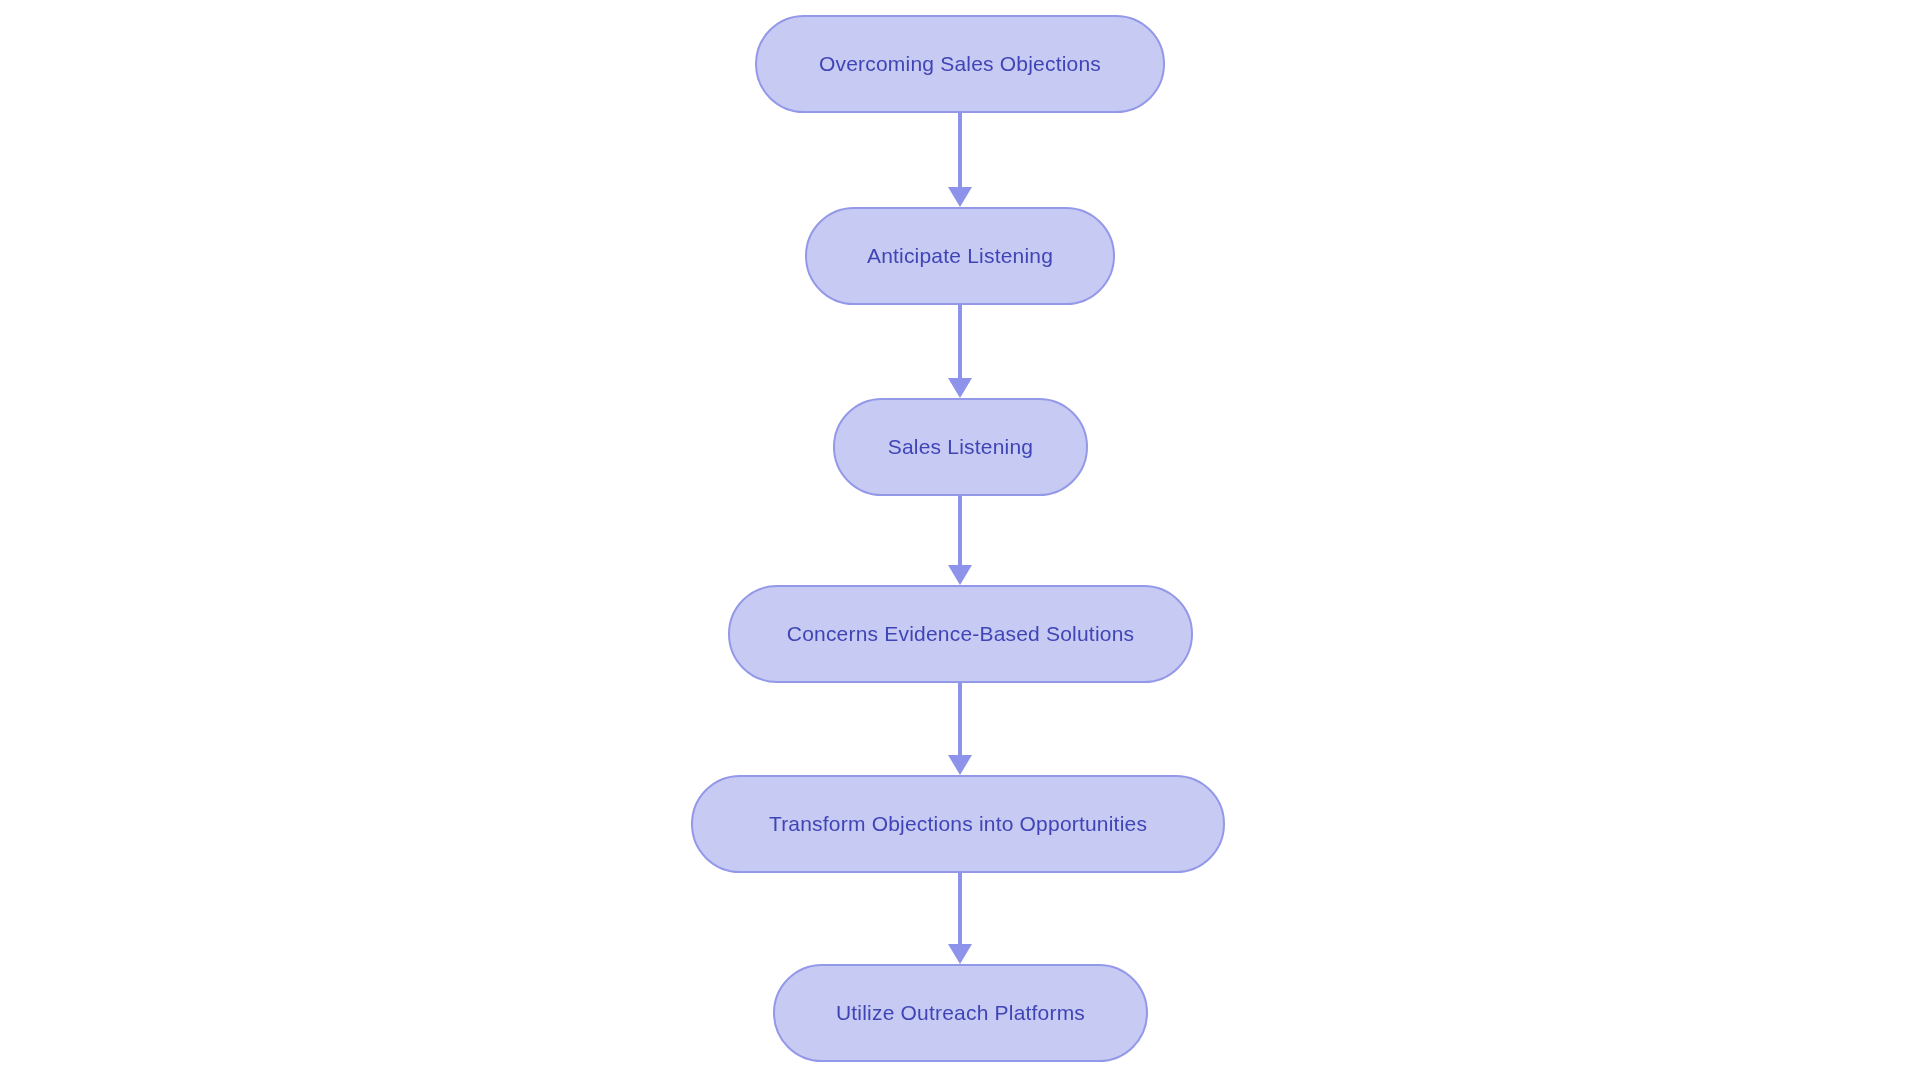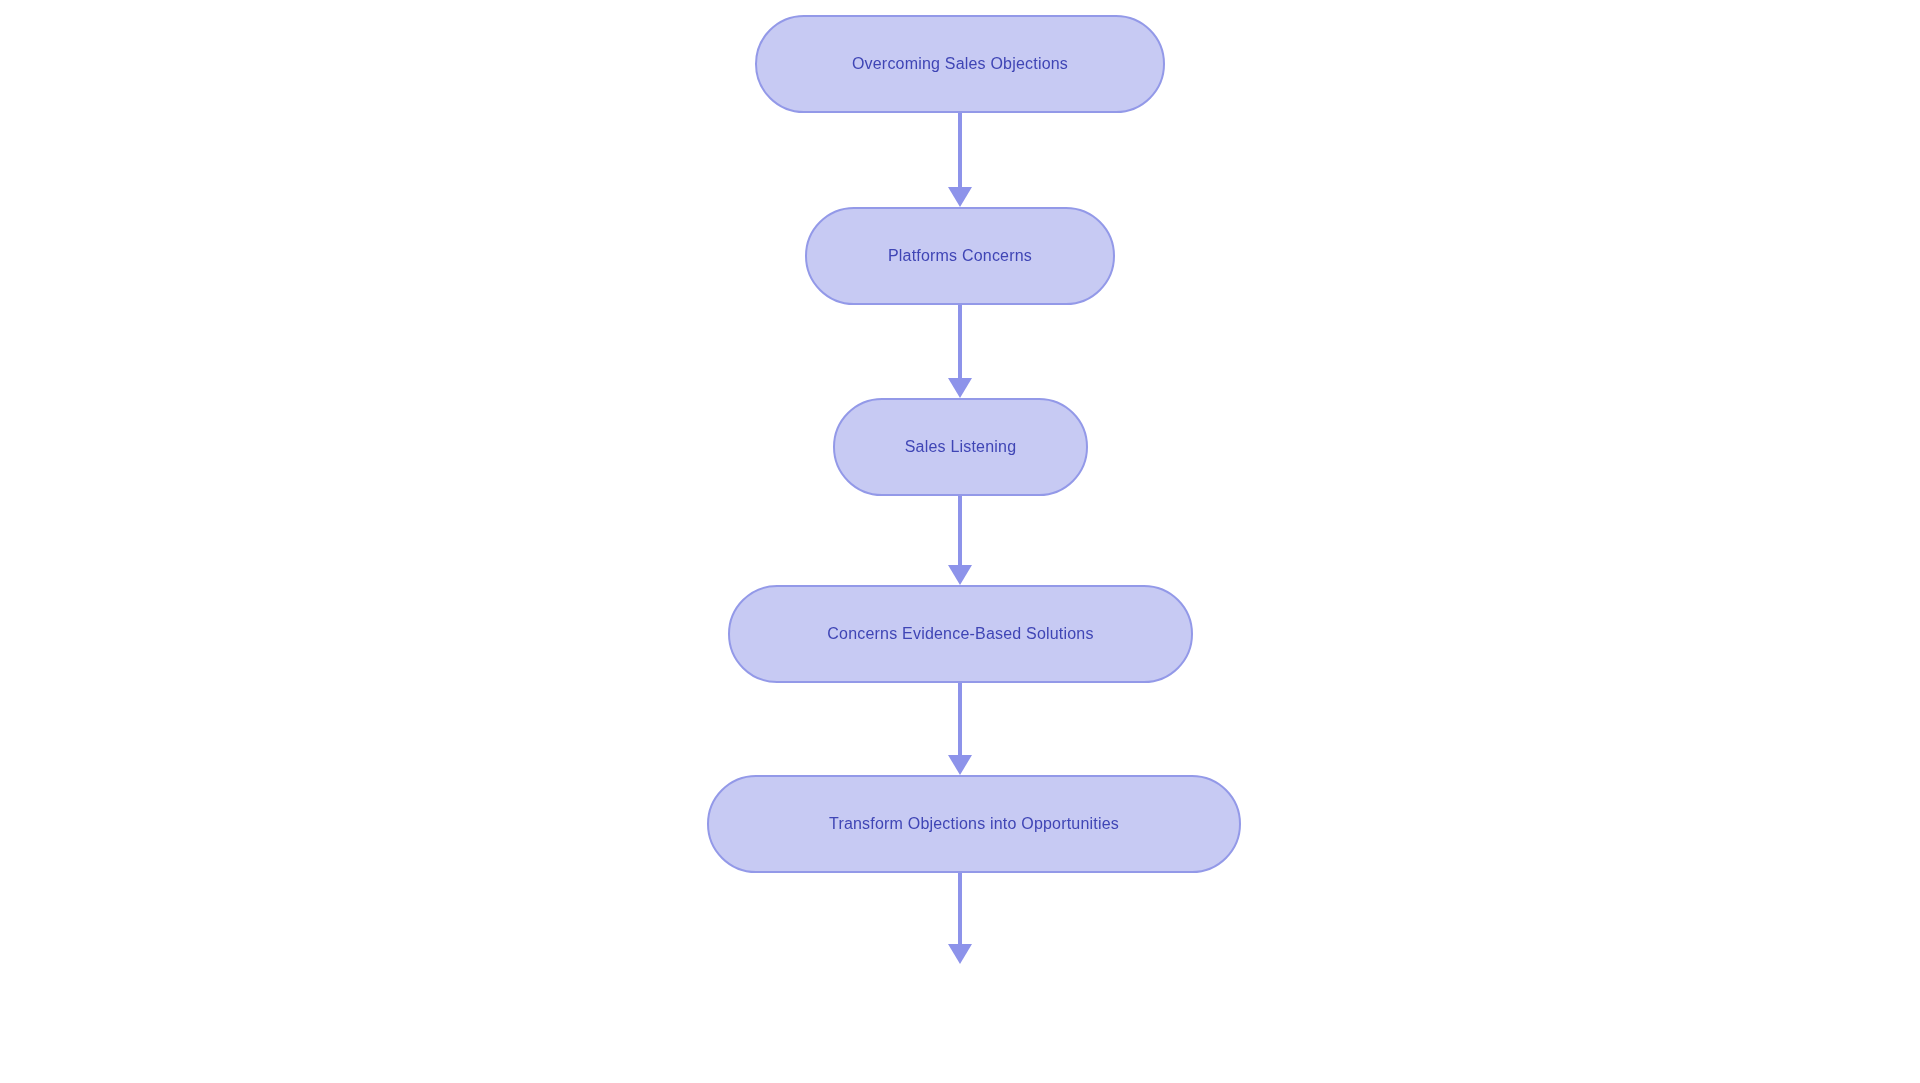--- a/index.html
+++ b/index.html
@@ -22,29 +22,29 @@
     height: 98px;
     box-sizing: border-box;
     background: #c7caf3;
     border: 2px solid #9399e8;
     border-radius: 50px;
     display: flex;
     align-items: center;
     justify-content: center;
     text-align: center;
     color: #3f45b5;
-    font-size: 16px;
+    font-size: 21px;
     line-height: 1.2;
     letter-spacing: 0.2px;
   }
   .node-0 { left: 755px; top: 15px;  width: 410px; }
   .node-1 { left: 805px; top: 207px; width: 310px; }
   .node-2 { left: 833px; top: 398px; width: 255px; }
   .node-3 { left: 728px; top: 585px; width: 465px; }
-  .node-4 { left: 707px; top: 775px; width: 534px; text-align: right; }
+  .node-4 { left: 691px; top: 775px; width: 534px; text-align: right; }
   .node-5 { left: 773px; top: 964px; width: 375px; }
 
   .arrow {
     position: absolute;
     left: 948px;
     width: 24px;
   }
   .arrow-0 { top: 113px; height: 94px; }
   .arrow-1 { top: 305px; height: 93px; }
   .arrow-2 { top: 496px; height: 89px; }
@@ -78,21 +78,21 @@
   <div class="node node-0">
     <span>Overcoming Sales Objections</span>
   </div>
 
   <div class="arrow arrow-0">
     <div class="arrow-line"></div>
     <div class="arrow-head"></div>
   </div>
 
   <div class="node node-1">
-    <span>Platforms Concerns</span>
+    <span>Anticipate Listening</span>
   </div>
 
   <div class="arrow arrow-1">
     <div class="arrow-line"></div>
     <div class="arrow-head"></div>
   </div>
 
   <div class="node node-2">
     <span>Sales Listening</span>
   </div>
@@ -113,14 +113,17 @@
 
   <div class="node node-4">
     <span>Transform Objections into Opportunities</span>
   </div>
 
   <div class="arrow arrow-4">
     <div class="arrow-line"></div>
     <div class="arrow-head"></div>
   </div>
 
+  <div class="node node-5">
+    <span>Utilize Outreach Platforms</span>
+  </div>
 
 </div>
 
 </body></html>

